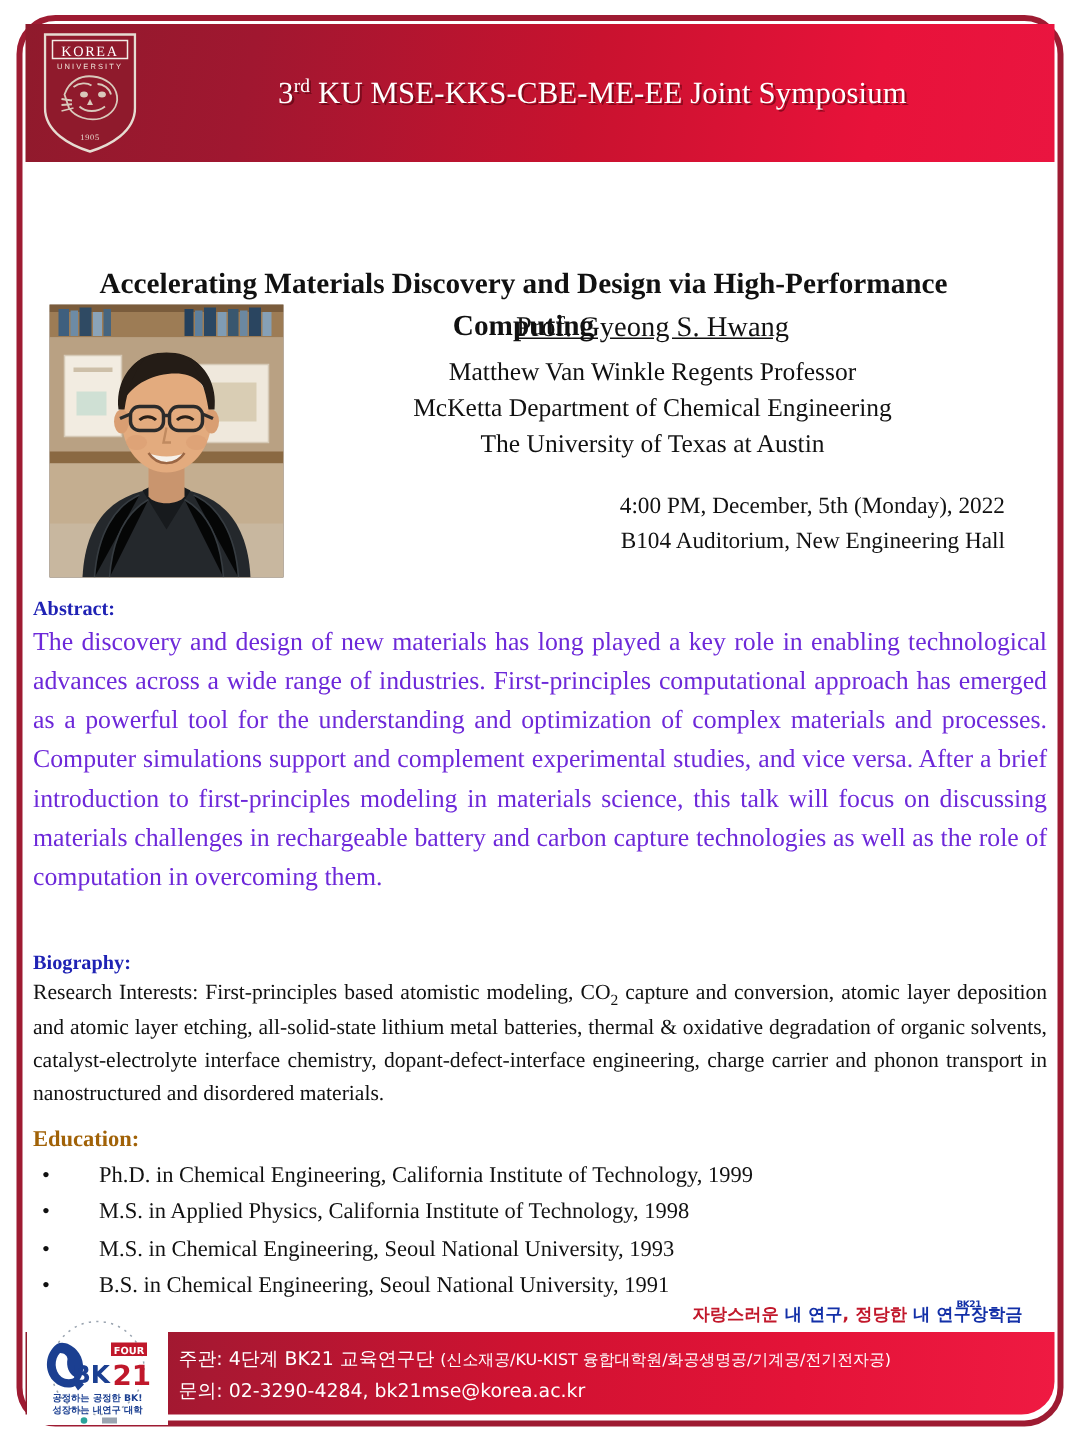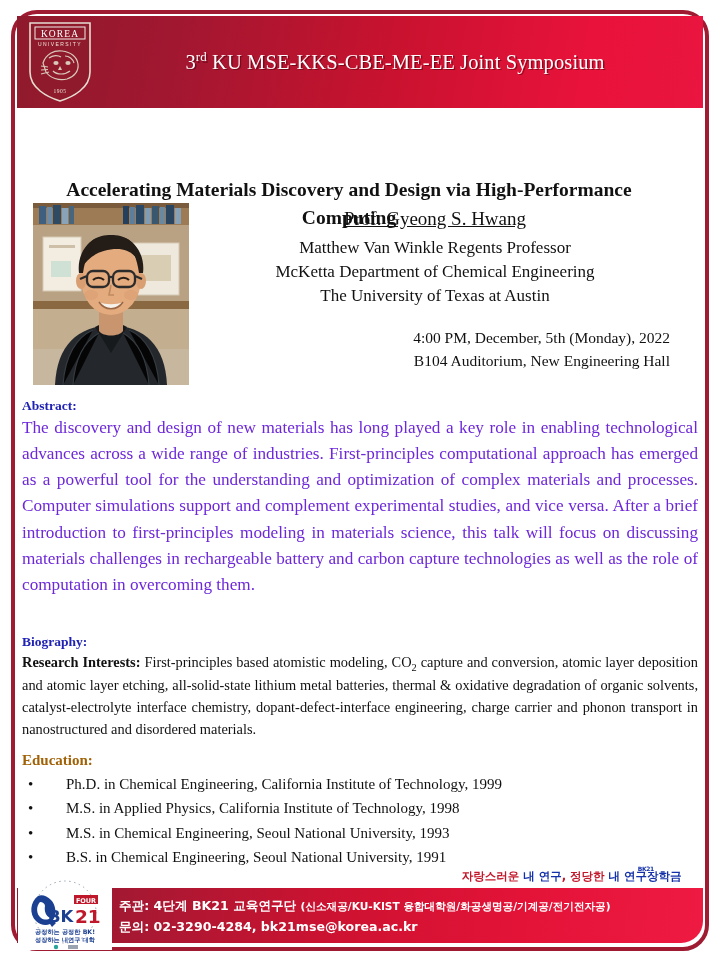--- a/index.html
+++ b/index.html
@@ -103,21 +103,21 @@
     color:#6d28d9;
   }
 
   .bio-head{position:absolute;left:22px;top:634px;}
   .bio-body{
     position:absolute;left:22px;top:652px;width:676px;
     font-size:14.4px;line-height:1.5;
     text-align:justify;text-justify:inter-word;
     color:#111;
   }
-  .bio-body b{font-weight:bold;margin-top:40px;}
+  .bio-body b{font-weight:normal;margin-top:40px;}
   .edu-head{
     position:absolute;left:22px;top:752px;
     font-weight:bold;font-size:15px;color:#a16207;
   }
   .edu-list{
     position:absolute;left:22px;top:772px;width:676px;
     margin:0;padding:0;list-style:none;
     font-size:15px;line-height:1.62;color:#111;
   }
   .edu-list li{position:relative;padding-left:44px;}
@@ -144,21 +144,21 @@
   .footer{
     position:absolute;left:17px;top:888px;
     width:686px;height:55px;
     background:linear-gradient(95deg,#8f1a2c 0%,#a81832 18%,#cf1231 48%,#e41338 75%,#ef1a42 100%);
     border-bottom-right-radius:22px;
     overflow:hidden;
   }
   .footer-text{
     position:absolute;left:102px;top:8px;
     font-family:"DejaVu Sans", sans-serif;
-    color:#ffffff;font-weight:bold;
+    color:#ffffff;font-weight:normal;
     font-size:12.6px;line-height:1.65;
     white-space:nowrap;
   }
   .footer-text .sm{font-size:10.6px;}
   .bk-logo{
     position:absolute;left:18px;top:878px;
     width:94px;height:72px;
     background:#ffffff;
   }
   .bk-logo svg{display:block;}

